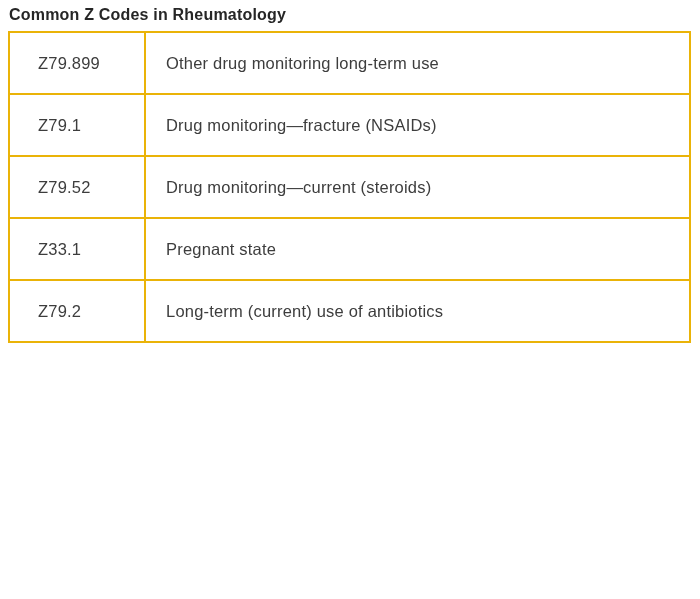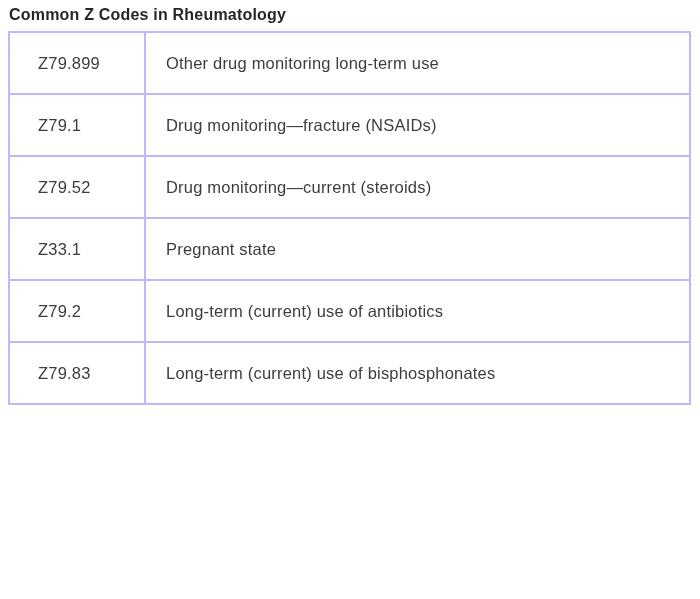--- a/index.html
+++ b/index.html
@@ -24,21 +24,21 @@
     letter-spacing: 0.2px;
     margin: 0 0 7px 1px;
     line-height: 19px;
   }
   table.zcodes {
     border-collapse: collapse;
     table-layout: fixed;
     width: 683px;
   }
   table.zcodes td {
-    border: 2px solid #c4b5fd;
+    border: 2px solid #eab308;
     height: 60px;
     vertical-align: middle;
     font-size: 16.5px;
     color: #3d3d3d;
     letter-spacing: 0.2px;
     background: #ffffff;
   }
   td.code {
     width: 106px;
     padding: 0 0 0 28px;
@@ -68,19 +68,15 @@
         <td class="desc">Drug monitoring—current (steroids)</td>
       </tr>
       <tr>
         <td class="code">Z33.1</td>
         <td class="desc">Pregnant state</td>
       </tr>
       <tr>
         <td class="code">Z79.2</td>
         <td class="desc">Long-term (current) use of antibiotics</td>
       </tr>
-      <tr>
-        <td class="code">Z79.83</td>
-        <td class="desc">Long-term (current) use of bisphosphonates</td>
-      </tr>
     </tbody>
   </table>
 </div>
 
 </body></html>

